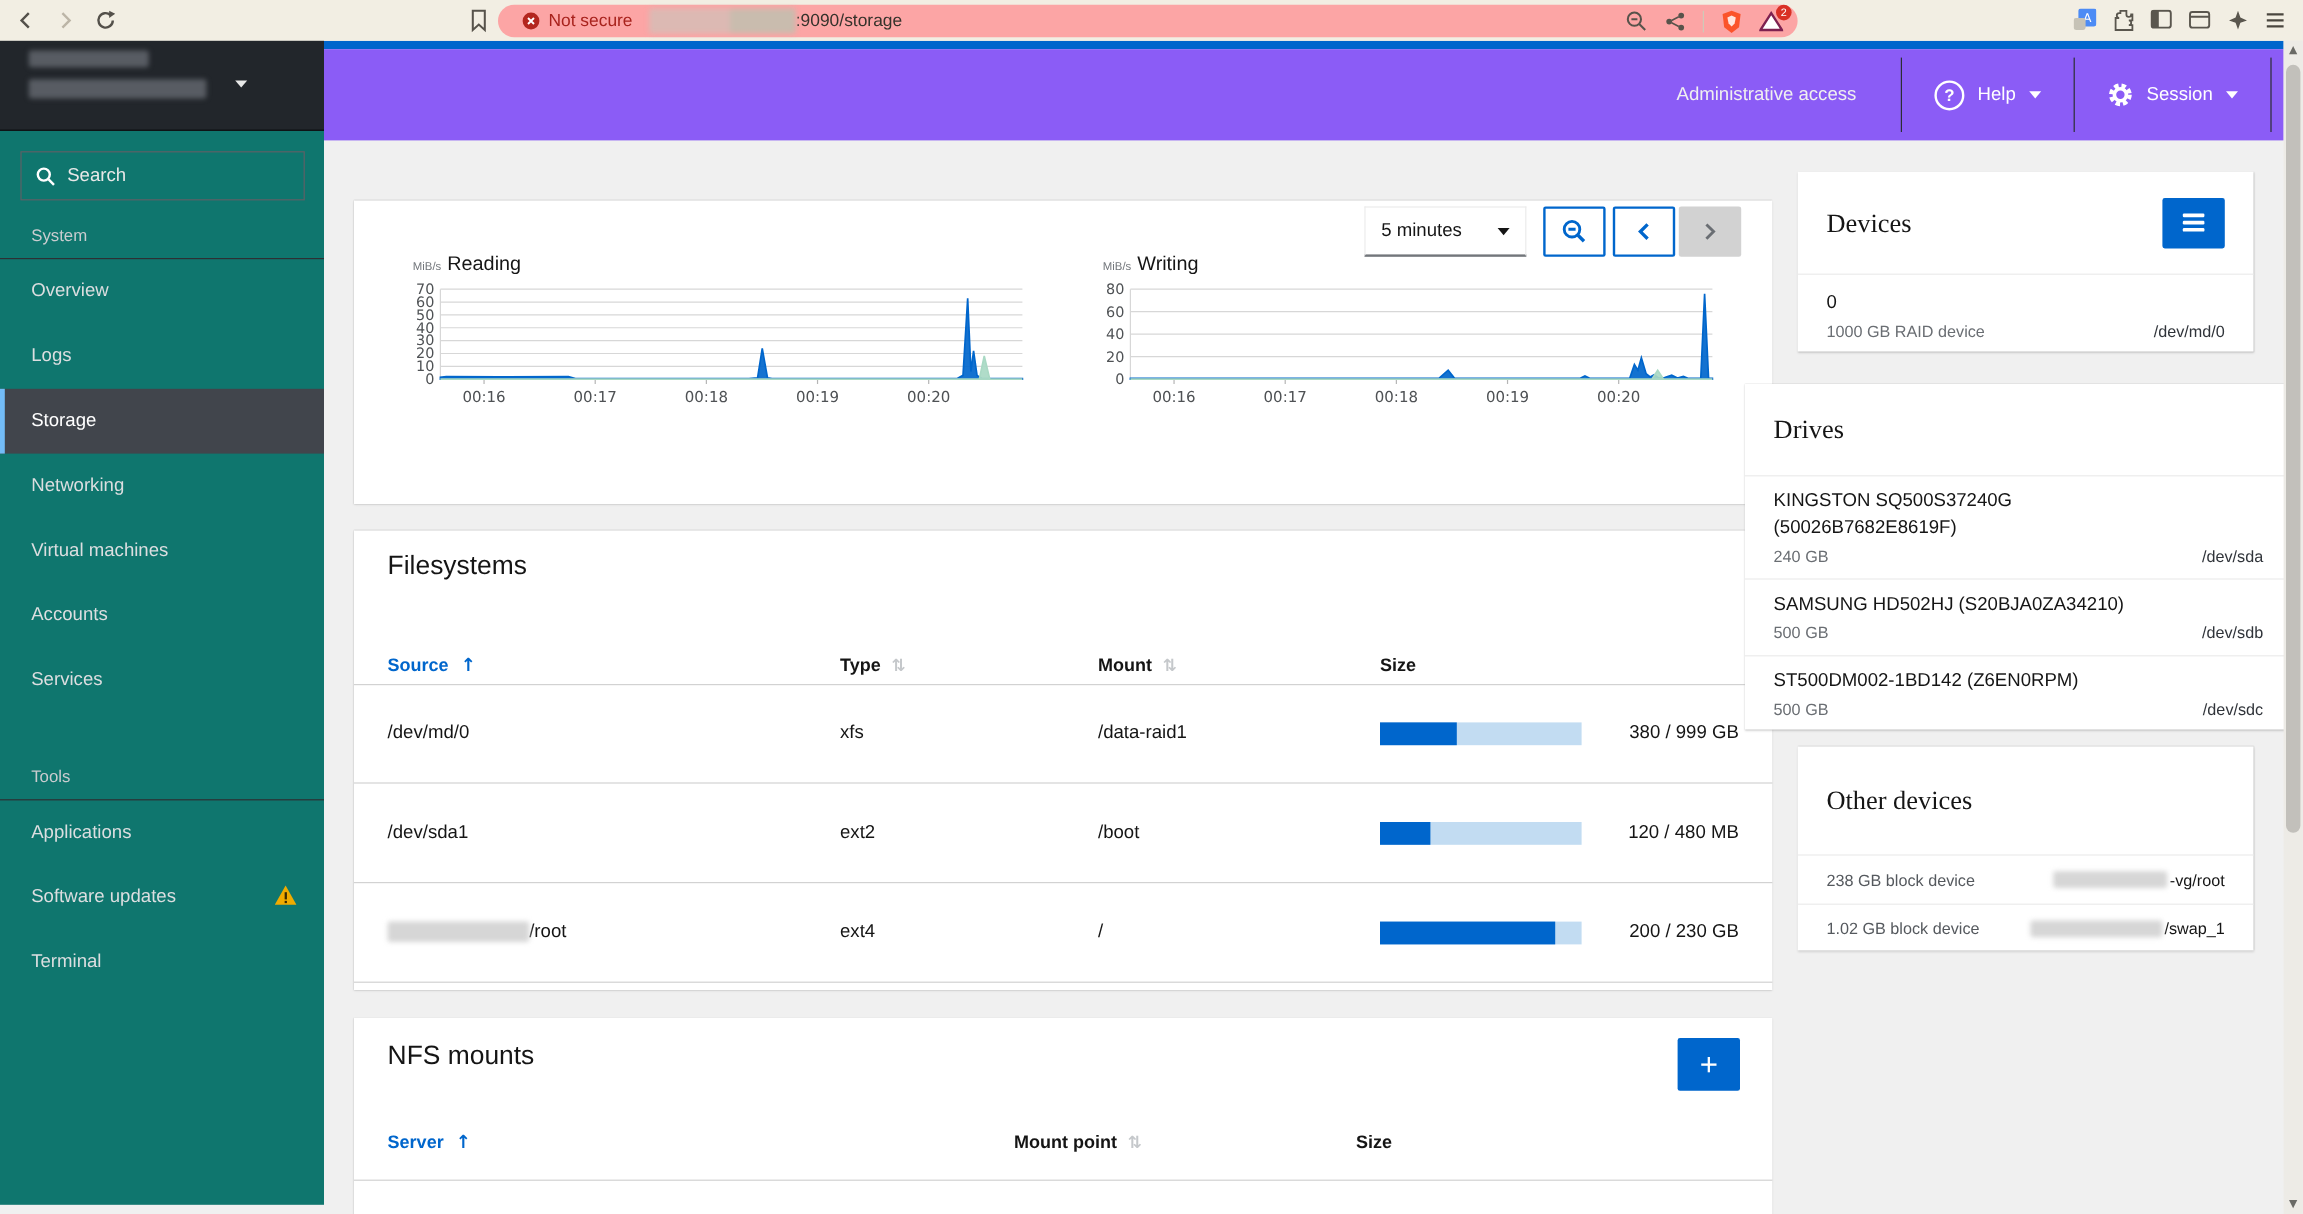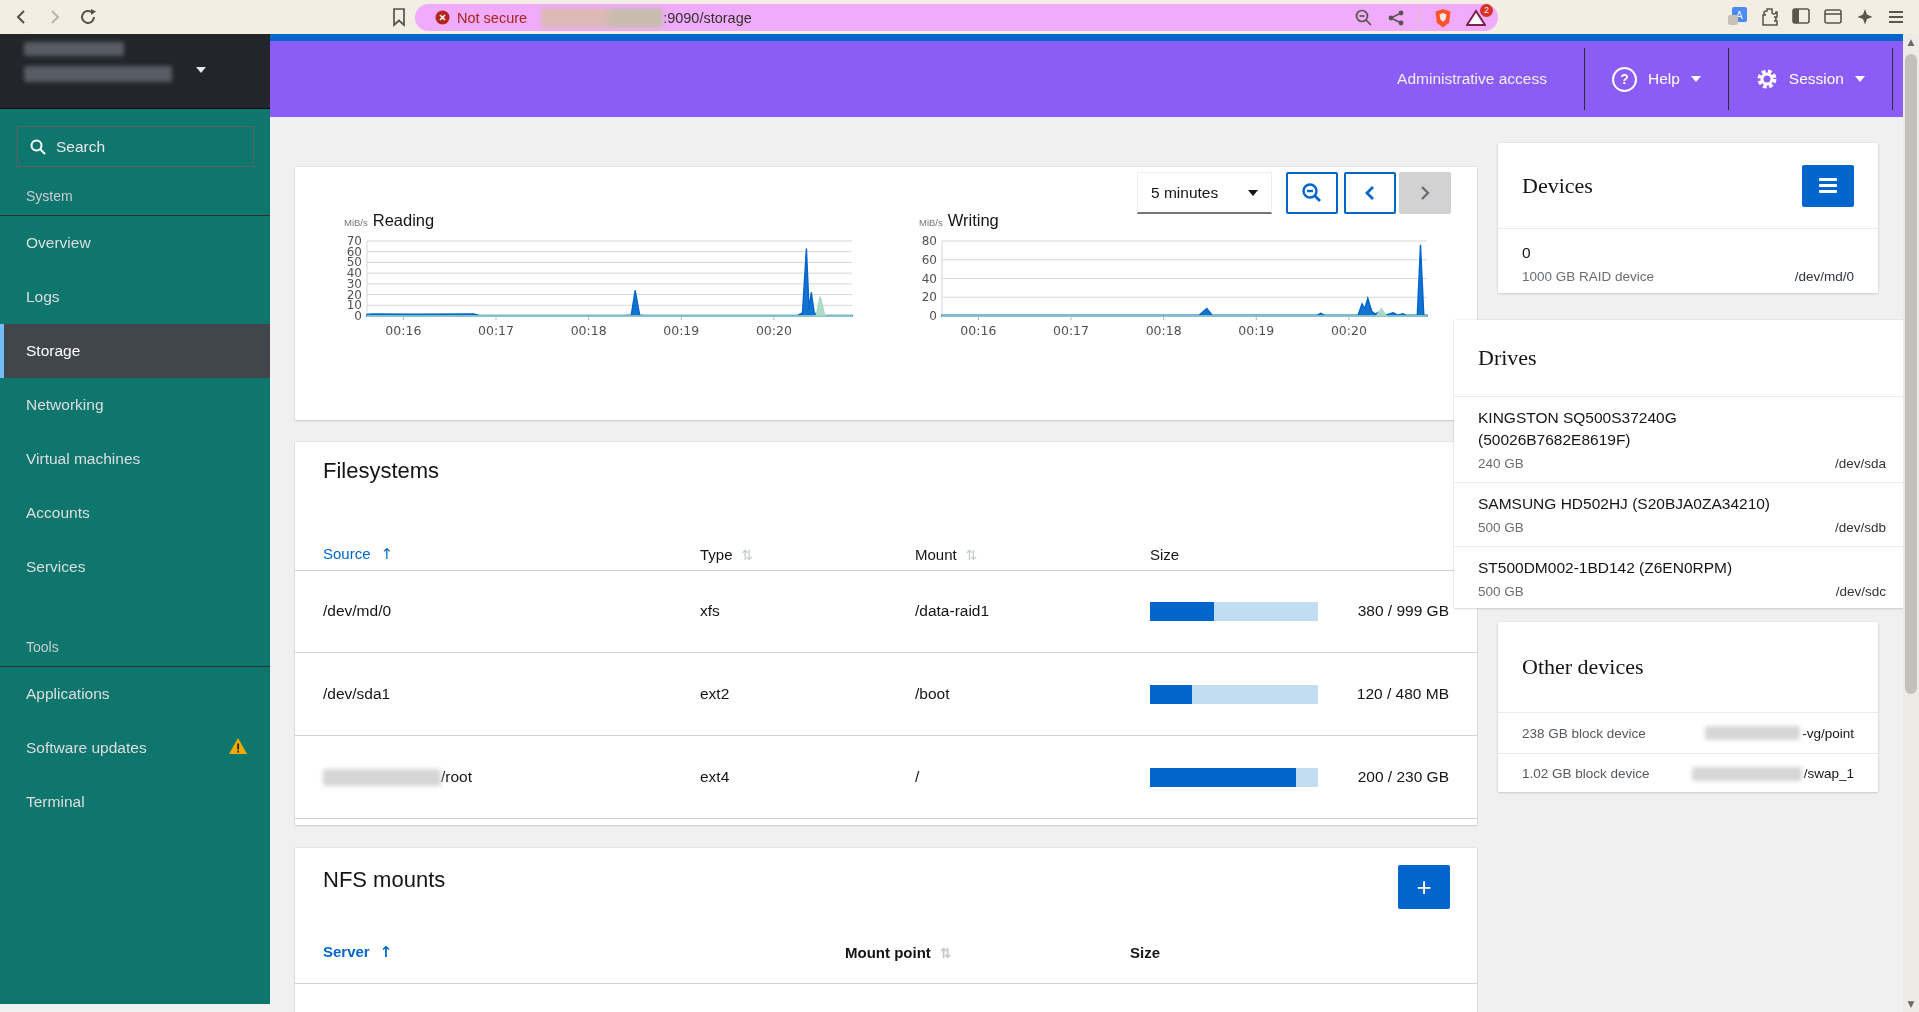--- a/index.html
+++ b/index.html
@@ -3,21 +3,21 @@
 <meta charset="utf-8">
 <style>
   * { margin:0; padding:0; box-sizing:border-box; }
   html,body { width:1919px; height:1012px; overflow:hidden;
     font-family:"Liberation Sans","DejaVu Sans",sans-serif; color:#151515; background:#f0f0f0;}
 
   
   .chrome{position:absolute;left:0;top:0;width:1919px;height:34px;background:#f2eee3;z-index:40;}
   .chrome svg{display:block;}
   .nav-ico{position:absolute;top:7px;width:20px;height:20px;}
-  .url-pill{position:absolute;left:415px;top:4px;width:1083px;height:27px;background:#f0abfc;border-radius:14px;display:flex;align-items:center;padding:0 12px;}
+  .url-pill{position:absolute;left:415px;top:4px;width:1083px;height:27px;background:#fca5a5;border-radius:14px;display:flex;align-items:center;padding:0 12px;}
   .notsec{display:flex;align-items:center;gap:7px;margin-left:8px;}
   .notsec .txt{color:#a8231d;font-size:14.5px;}
   .url-txt{font-size:14.5px;color:#35322b;}
   .redact{display:inline-block;border-radius:2px;filter:blur(2px);vertical-align:middle;}
   .r-pink{background:linear-gradient(90deg,#dcb9b3 0 55%,#c9bcae 55% 100%);}
   .r-dark{background:#585c63;}
   .r-light{background:#d6d6d6;}
   .pill-icons{margin-left:auto;display:flex;align-items:center;gap:14px;}
   .pill-sep{width:1px;height:18px;background:#cfc9b8;}
   .badge{position:absolute;top:-5px;right:-7px;width:13px;height:13px;background:#d93025;border-radius:50%;color:#fff;font-size:9px;line-height:13px;text-align:center;}
@@ -63,21 +63,21 @@
   .chart-title{margin-left:14px;font-size:16.5px;color:#151515;display:flex;align-items:baseline;gap:5px;}
   .chart-title .unit{font-size:9.5px;color:#72767b;}
   .chart-svg{margin-top:3px;}
   .chart-svg text{font-family:"DejaVu Sans",sans-serif;}
 
   
   #card-fs{left:25px;top:325px;width:1182px;height:383px;}
   .card-h1{font-size:22px;font-weight:500;color:#151515;}
   #card-fs .card-h1{position:absolute;left:28px;top:16px;}
   .tgrid{display:grid;grid-template-columns:377px 215px 235px 1fr;align-items:center;padding:0 28px;}
-  .fs-head{position:absolute;left:0;top:96px;width:100%;height:32px;font-size:15px;font-weight:400;}
+  .fs-head{position:absolute;left:0;top:96px;width:100%;height:32px;font-size:15px;font-weight:700;}
   .fs-head-border{position:absolute;left:0;top:128px;width:100%;border-top:1px solid #d2d2d2;}
   .th-sort{color:#0066cc;cursor:pointer;}
   .arrow-up{color:#0066cc;font-size:15px;margin-left:10px;font-family:"DejaVu Sans",sans-serif;}
   .arrow-both{color:#c5c8cb;font-size:14px;margin-left:9px;font-family:"DejaVu Sans",sans-serif;}
   .fs-row{position:absolute;left:0;width:100%;height:83px;font-size:15.5px;border-bottom:1px solid #d2d2d2;cursor:pointer;}
   .sizebox{display:flex;align-items:center;}
   .pbar{width:168px;height:19px;background:#c2dcf2;}
   .pbar .fill{height:100%;background:#0066cc;}
   .sizetxt{flex:1;text-align:right;}
 
@@ -484,21 +484,21 @@
   </section>
 
   <section class="card" id="card-other">
     <div class="panel-head">
       <h2 class="card-h1">Other devices</h2>
     </div>
     <div class="other-row">
       <span class="other-desc">238 GB block device</span>
       <span class="other-path">
         <span class="redact r-light" style="width:95px;height:14px"></span>
-        <span>-vg/point</span>
+        <span>-vg/root</span>
       </span>
     </div>
     <div class="other-row">
       <span class="other-desc">1.02 GB block device</span>
       <span class="other-path">
         <span class="redact r-light" style="width:110px;height:14px"></span>
         <span>/swap_1</span>
       </span>
     </div>
   </section>

